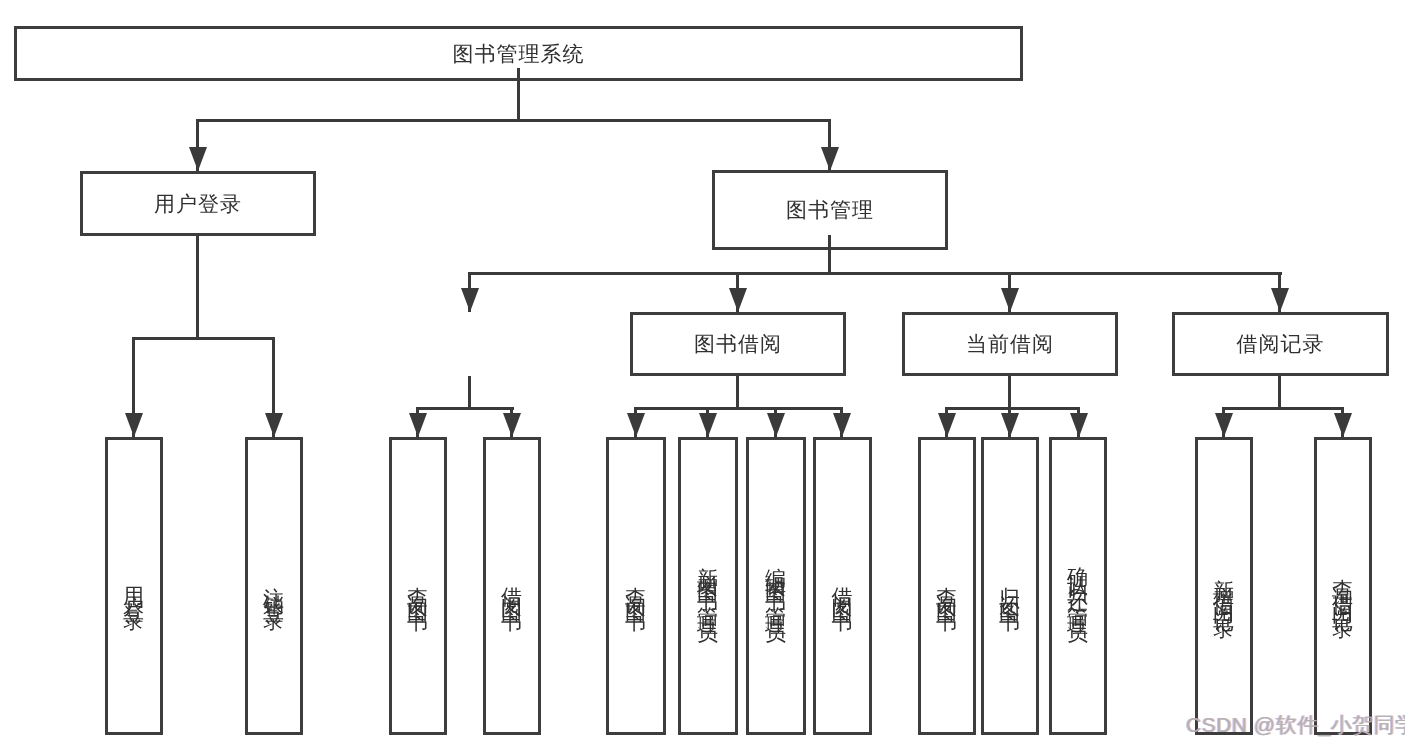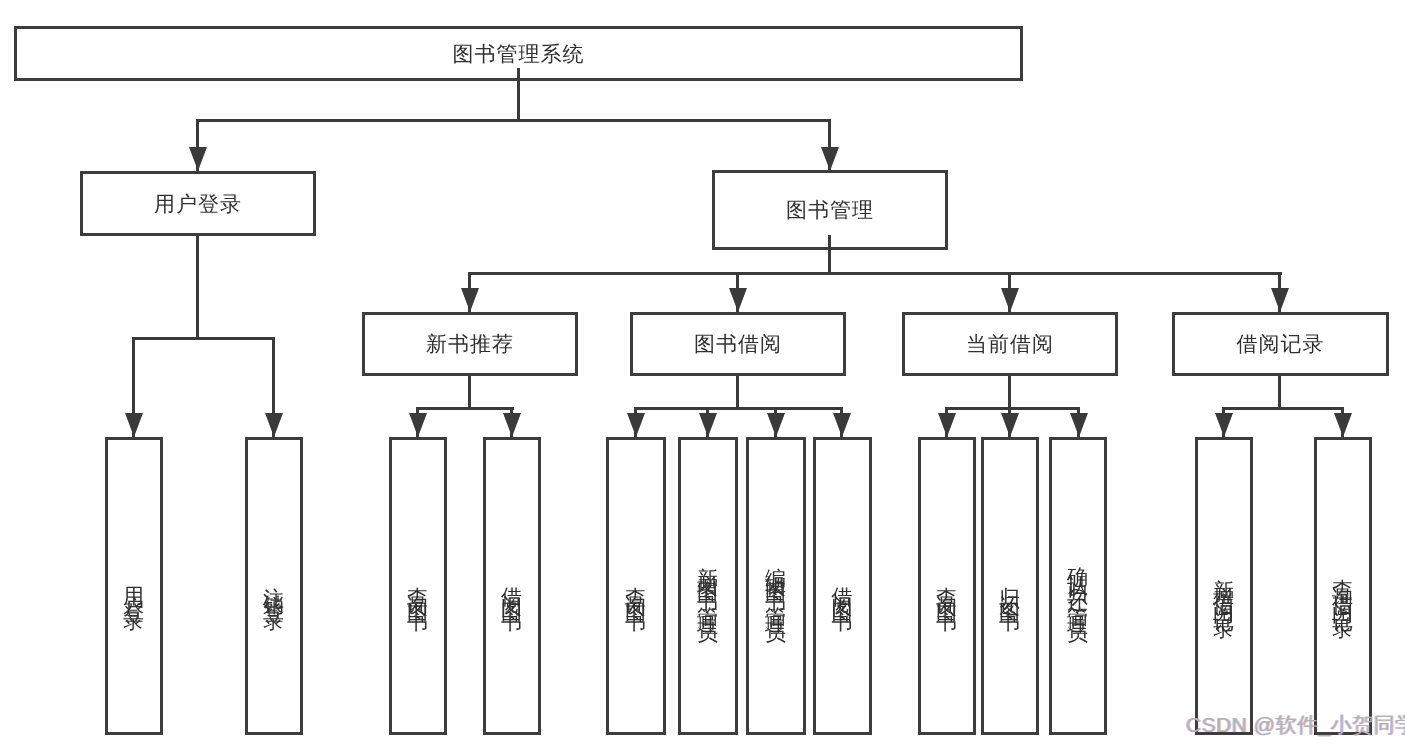--- a/index.html
+++ b/index.html
@@ -79,21 +79,20 @@
   <div class="ln" style="left:468px; top:272px; width:814px; height:3px;"></div>
   <div class="ln" style="left:468px; top:272px; width:3px; height:40px;"></div>
   <div class="ln" style="left:736px; top:272px; width:3px; height:40px;"></div>
   <div class="ln" style="left:1008px; top:272px; width:3px; height:40px;"></div>
   <div class="ln" style="left:1278px; top:272px; width:3px; height:40px;"></div>
   <div class="arr" style="left:461px; top:288px;"></div>
   <div class="arr" style="left:729px; top:288px;"></div>
   <div class="arr" style="left:1001px; top:288px;"></div>
   <div class="arr" style="left:1271px; top:288px;"></div>
 
-  <div class="box" style="left:362px; top:312px; width:216px; height:64px;">新书推荐</div>
   <div class="box" style="left:902px; top:312px; width:216px; height:64px;">当前借阅</div>
   <div class="box" style="left:630px; top:312px; width:216px; height:64px;">图书借阅</div>
   <div class="box" style="left:1172px; top:312px; width:217px; height:64px;">借阅记录</div>
 
   <div class="ln" style="left:468px; top:376px; width:3px; height:34px;"></div>
   <div class="ln" style="left:416px; top:407px; width:98px; height:3px;"></div>
   <div class="ln" style="left:416px; top:407px; width:3px; height:30px;"></div>
   <div class="ln" style="left:510px; top:407px; width:3px; height:30px;"></div>
   <div class="arr" style="left:409px; top:413px;"></div>
   <div class="arr" style="left:503px; top:413px;"></div>

